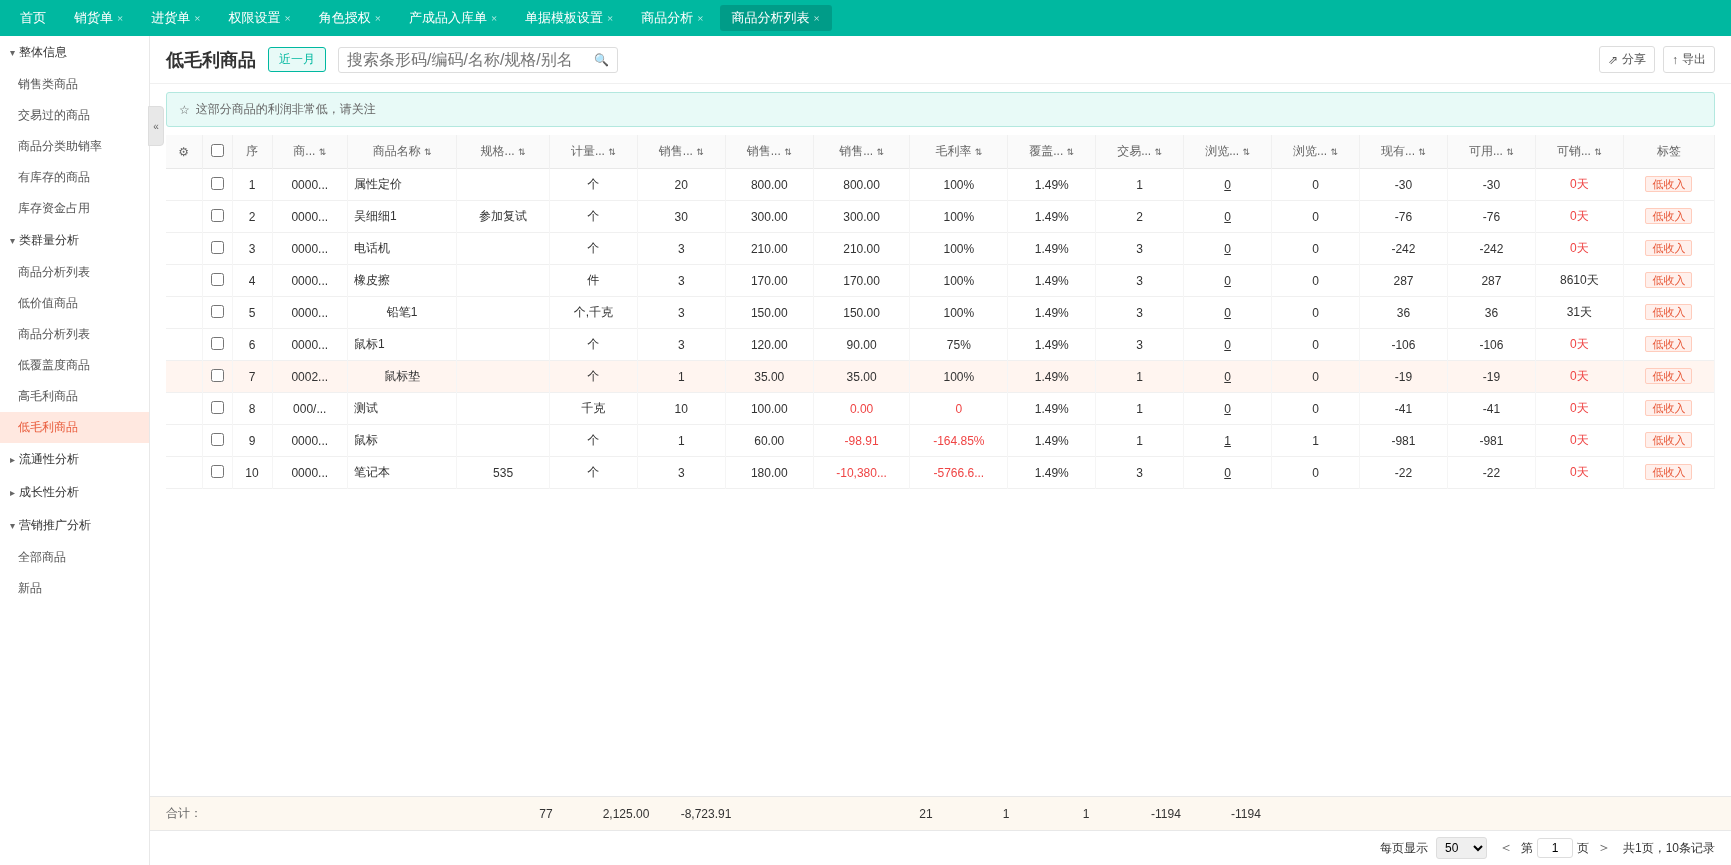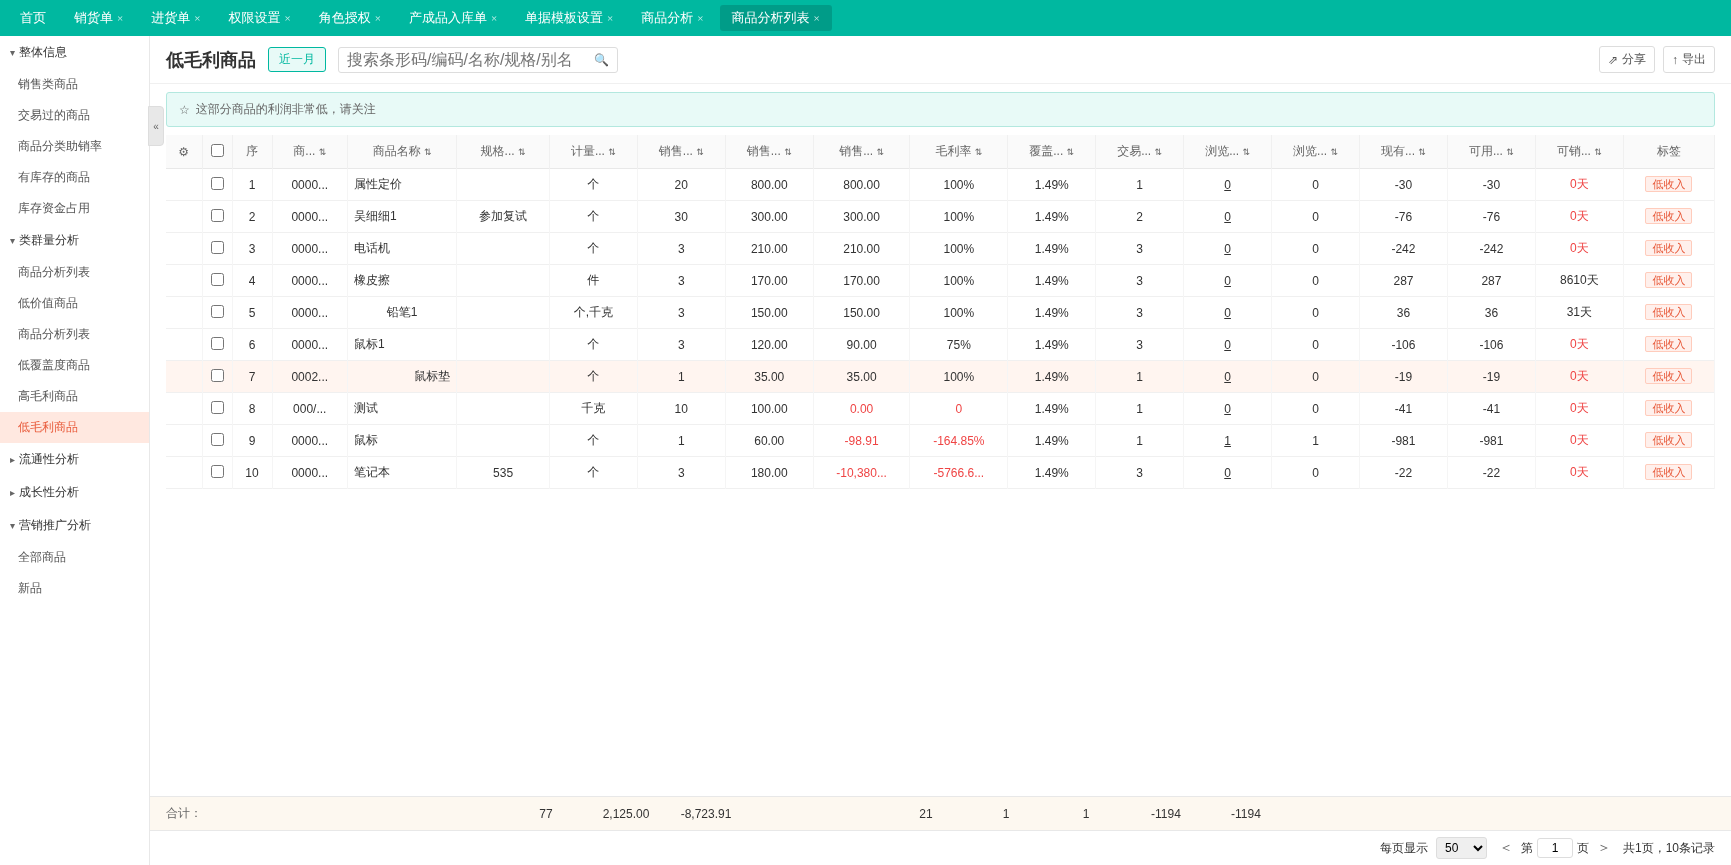--- a/index.html
+++ b/index.html
@@ -523,21 +523,21 @@
     <td>-106</td>
     <td>-106</td>
     <td class="text-red">0天</td>
     <td><span class="tag-low-income">低收入</span></td>
   </tr>
             <tr class="highlighted">
     <td></td>
     <td><input type="checkbox" style=""></td>
     <td>7</td>
     <td>0002...</td>
-    <td style="text-align:right;">鼠标垫</td>
+    <td style="text-align:center;">鼠标垫</td>
     <td></td>
     <td>个</td>
     <td>1</td>
     <td>35.00</td>
     <td class="">35.00</td>
     <td class="">100%</td>
     <td>1.49%</td>
     <td>1</td>
     <td class="underline">0</td>
     <td>0</td>

